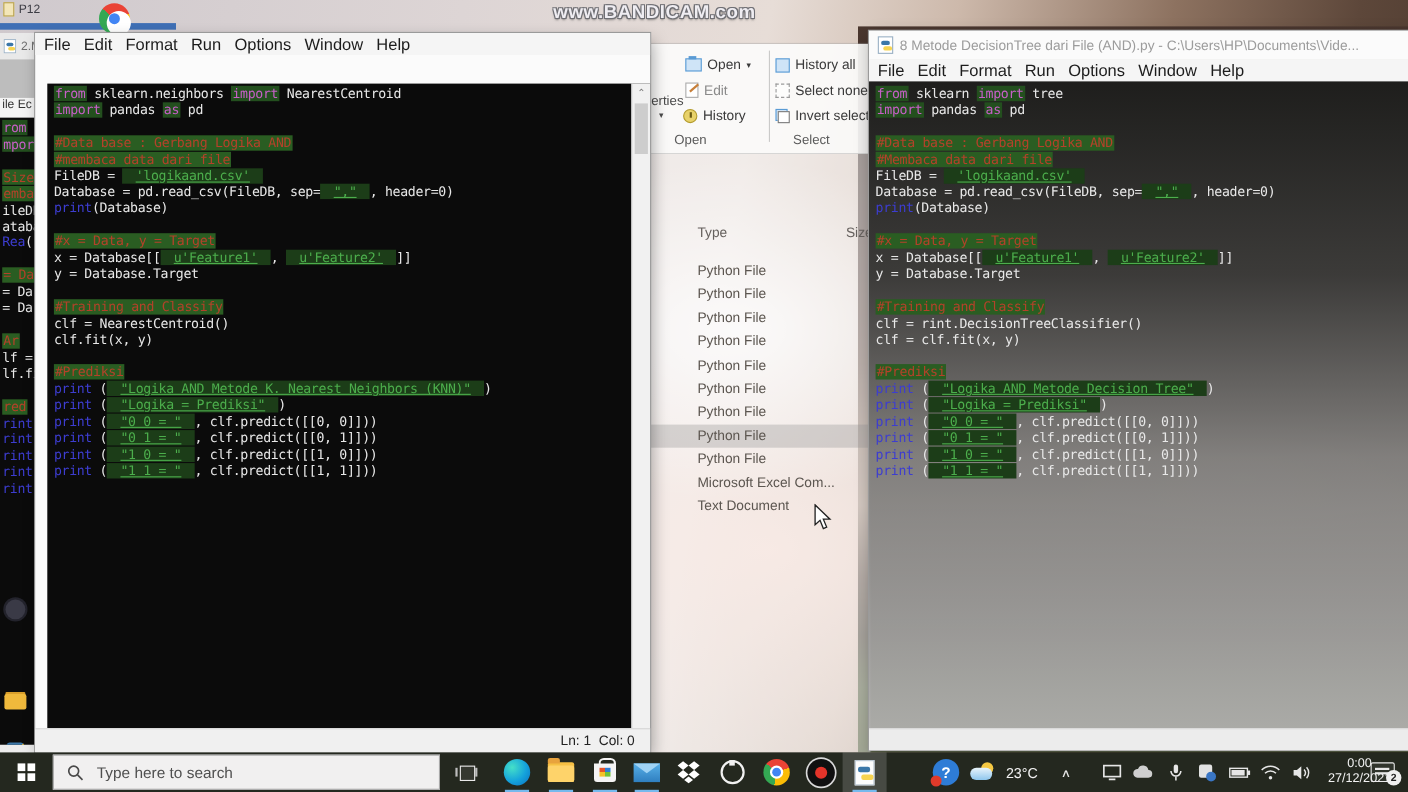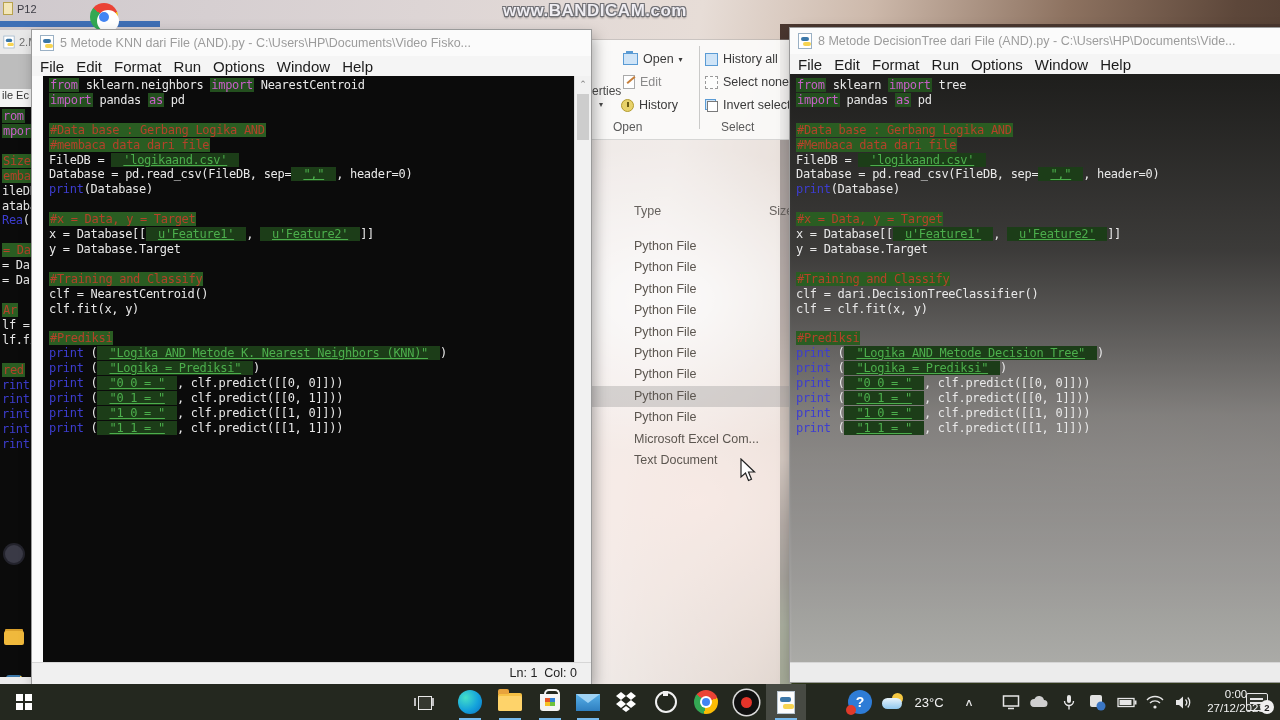--- a/index.html
+++ b/index.html
@@ -267,24 +267,20 @@
           <div class="ex-row">Python File</div>
           <div class="ex-row hl">Python File</div>
           <div class="ex-row">Python File</div>
           <div class="ex-row">Microsoft Excel Com...</div>
           <div class="ex-row">Text Document</div>
         </div>
     </div>
   </div>
 
   <div class="win win-left">
-    <div class="titlebar">
-      <span class="py-ico"></span>
-      <span class="title-text">5 Metode KNN dari File (AND).py - C:\Users\HP\Documents\Video Fisko...</span>
-    </div>
     <div class="menubar">
         <span>File</span>
         <span>Edit</span>
         <span>Format</span>
         <span>Run</span>
         <span>Options</span>
         <span>Window</span>
         <span>Help</span>
       </div>
     <div class="code-area">
@@ -342,21 +338,21 @@
         <div class="cl"><span class="tk-c">#Membaca data dari file</span></div>
         <div class="cl"><span class="tk-p">FileDB = </span><span class="tk-s">'logikaand.csv'</span></div>
         <div class="cl"><span class="tk-p">Database = pd.read_csv(FileDB, sep=</span><span class="tk-s">","</span><span class="tk-p">, header=0)</span></div>
         <div class="cl"><span class="tk-b">print</span><span class="tk-p">(Database)</span></div>
         <div class="cl"></div>
         <div class="cl"><span class="tk-c">#x = Data, y = Target</span></div>
         <div class="cl"><span class="tk-p">x = Database[[</span><span class="tk-s">u'Feature1'</span><span class="tk-p">, </span><span class="tk-s">u'Feature2'</span><span class="tk-p">]]</span></div>
         <div class="cl"><span class="tk-p">y = Database.Target</span></div>
         <div class="cl"></div>
         <div class="cl"><span class="tk-c">#Training and Classify</span></div>
-        <div class="cl"><span class="tk-p">clf = dari.DecisionTreeClassifier()</span></div>
+        <div class="cl"><span class="tk-p">clf = rint.DecisionTreeClassifier()</span></div>
         <div class="cl"><span class="tk-p">clf = clf.fit(x, y)</span></div>
         <div class="cl"></div>
         <div class="cl"><span class="tk-c">#Prediksi</span></div>
         <div class="cl"><span class="tk-b">print</span><span class="tk-p"> (</span><span class="tk-s">"Logika AND Metode Decision Tree"</span><span class="tk-p">)</span></div>
         <div class="cl"><span class="tk-b">print</span><span class="tk-p"> (</span><span class="tk-s">"Logika = Prediksi"</span><span class="tk-p">)</span></div>
         <div class="cl"><span class="tk-b">print</span><span class="tk-p"> (</span><span class="tk-s">"0 0 = "</span><span class="tk-p">, clf.predict([[0, 0]]))</span></div>
         <div class="cl"><span class="tk-b">print</span><span class="tk-p"> (</span><span class="tk-s">"0 1 = "</span><span class="tk-p">, clf.predict([[0, 1]]))</span></div>
         <div class="cl"><span class="tk-b">print</span><span class="tk-p"> (</span><span class="tk-s">"1 0 = "</span><span class="tk-p">, clf.predict([[1, 0]]))</span></div>
         <div class="cl"><span class="tk-b">print</span><span class="tk-p"> (</span><span class="tk-s">"1 1 = "</span><span class="tk-p">, clf.predict([[1, 1]]))</span></div>
       </div>
@@ -371,20 +367,27 @@
 
   <div class="taskbar">
     <div class="tb-start">
       <span class="win-logo">
           <i></i>
           <i></i>
           <i></i>
           <i></i>
         </span>
     </div>
+    <div class="tb-search">
+      <svg width="15" height="15" viewBox="0 0 15 15">
+        <circle cx="6" cy="6" r="4.5" fill="none" stroke="#4a4a4a" stroke-width="1.5"></circle>
+        <line x1="9.5" y1="9.5" x2="14" y2="14" stroke="#4a4a4a" stroke-width="1.5"></line>
+      </svg>
+      <input type="text" placeholder="Type here to search" style="">
+    </div>
     <div class="tb-taskview">
         <span class="tv"></span>
       </div>
 
     <div class="tb-app open" style="left:450px">
         <span class="i-edge"></span>
       </div>
     <div class="tb-app open" style="left:490px">
         <span class="i-folder"></span>
       </div>

